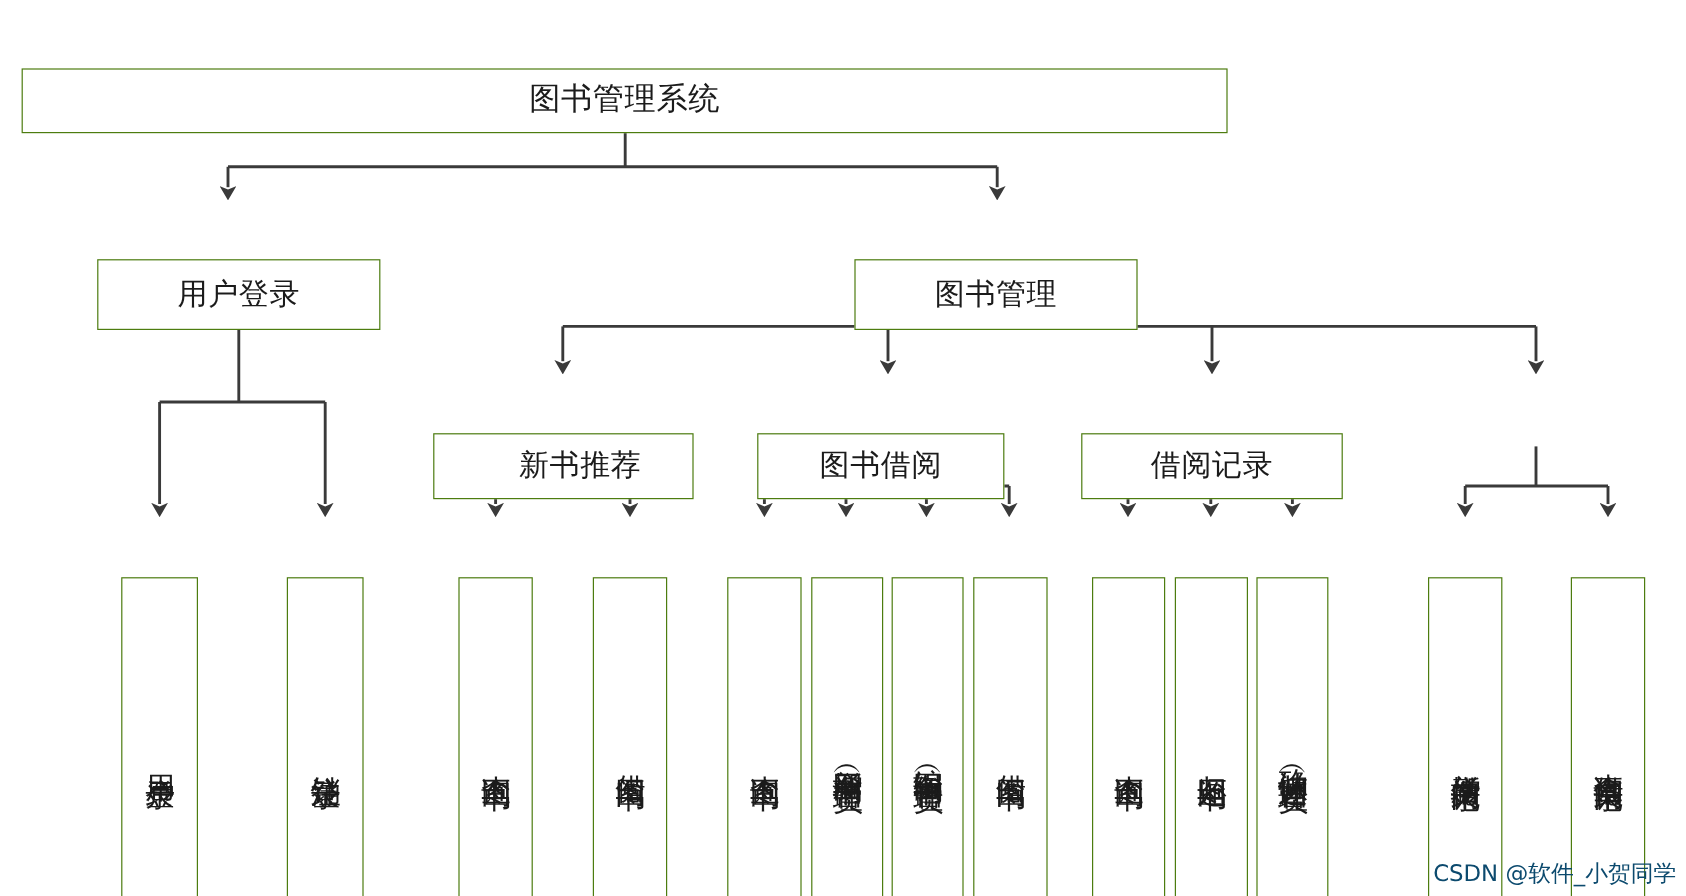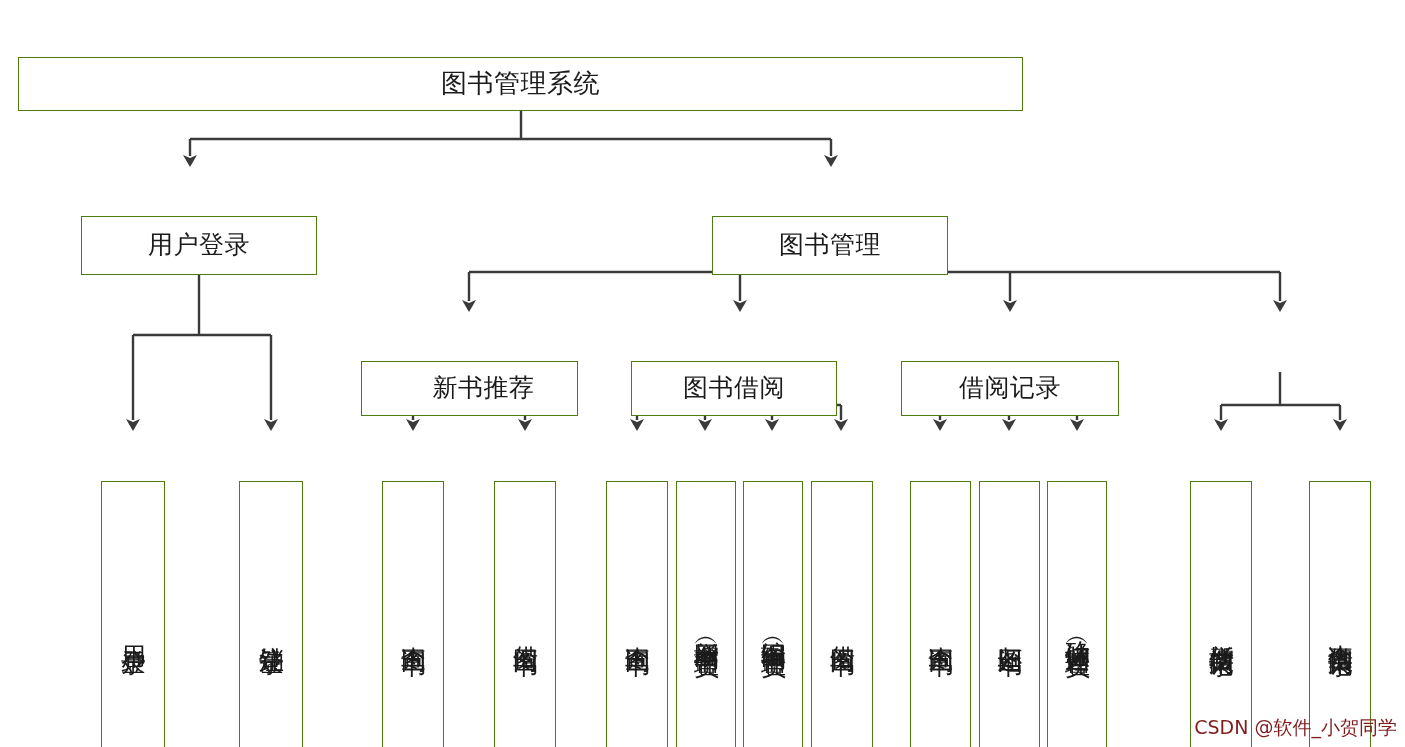--- a/index.html
+++ b/index.html
@@ -72,21 +72,21 @@
     fill: none;
   }
   .arrowhead {
     fill: #3a3a3a;
   }
   #watermark {
     position: absolute;
     right: 8px;
     bottom: 6px;
     font-size: 19px;
-    color: #7f1d1d;
+    color: #0c4a6e;
     white-space: nowrap;
     font-family: "DejaVu Sans", "Liberation Sans", sans-serif;
   }
 </style>
 </head>
 <body>
 
 <div id="canvas">
 
   <svg id="wires" viewBox="0 0 1405 747">

